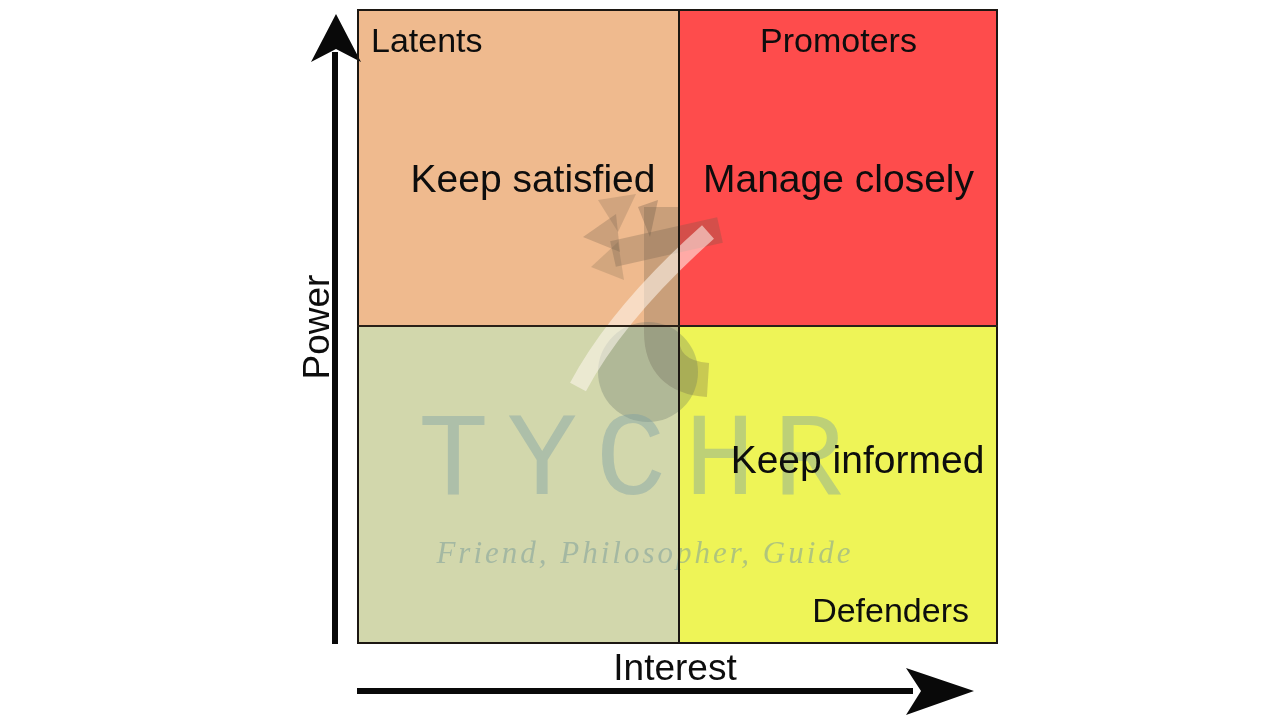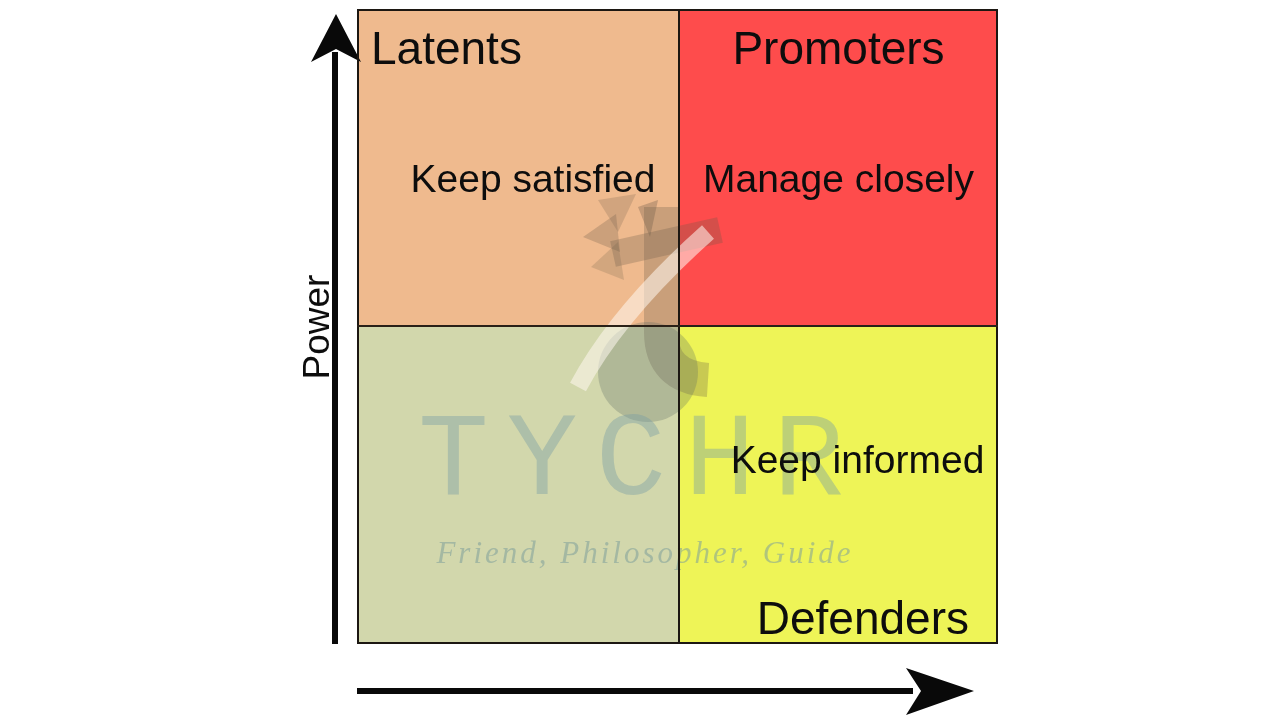--- a/index.html
+++ b/index.html
@@ -28,21 +28,21 @@
   .wm-logo{left:558px;top:192px;z-index:2;}
 
   
   .outer-border{left:357px;top:9px;width:641px;height:635px;
                 border:2px solid #1c1712;box-sizing:border-box;z-index:3;}
   .v-divider{left:678px;top:9px;width:2px;height:635px;background:#1c1712;z-index:3;}
   .h-divider{left:357px;top:325px;width:641px;height:2px;background:#2a2118;z-index:3;}
 
   
   .qtext{z-index:4;white-space:nowrap;}
-  .group-label{font-size:46px;}
+  .group-label{font-size:34px;}
   .strategy-label{font-size:39px;}
   .t-latents{left:371px;top:21px;}
   .t-keep-satisfied{left:357px;top:157px;width:352px;text-align:center;}
   .t-promoters{left:679px;top:21px;width:319px;text-align:center;box-sizing:border-box;}
   .t-manage-closely{left:679px;top:157px;width:319px;text-align:center;}
   .t-monitor{left:357px;top:443px;width:322px;text-align:center;}
   .t-apathetics{left:367px;top:591px;}
   .t-keep-informed{left:679px;top:438px;width:369px;text-align:center;padding-right:12px;box-sizing:border-box;}
   .t-defenders{left:679px;top:591px;width:319px;text-align:right;padding-right:29px;box-sizing:border-box;}
 
@@ -96,14 +96,15 @@
   <div class="abs y-shaft"></div>
   <svg class="abs y-head" width="50" height="48" viewBox="0 0 50 48">
     <polygon points="25,0 0,48 25,35 50,48" fill="#090909"></polygon>
   </svg>
   <div class="abs y-axis-label">Power</div>
 
   <div class="abs x-shaft"></div>
   <svg class="abs x-head" width="68" height="47" viewBox="0 0 68 47">
     <polygon points="0,0 68,23 0,47 15,23" fill="#090909"></polygon>
   </svg>
+  <div class="abs x-axis-label">Interest</div>
 
 </div>
 
 </body></html>

